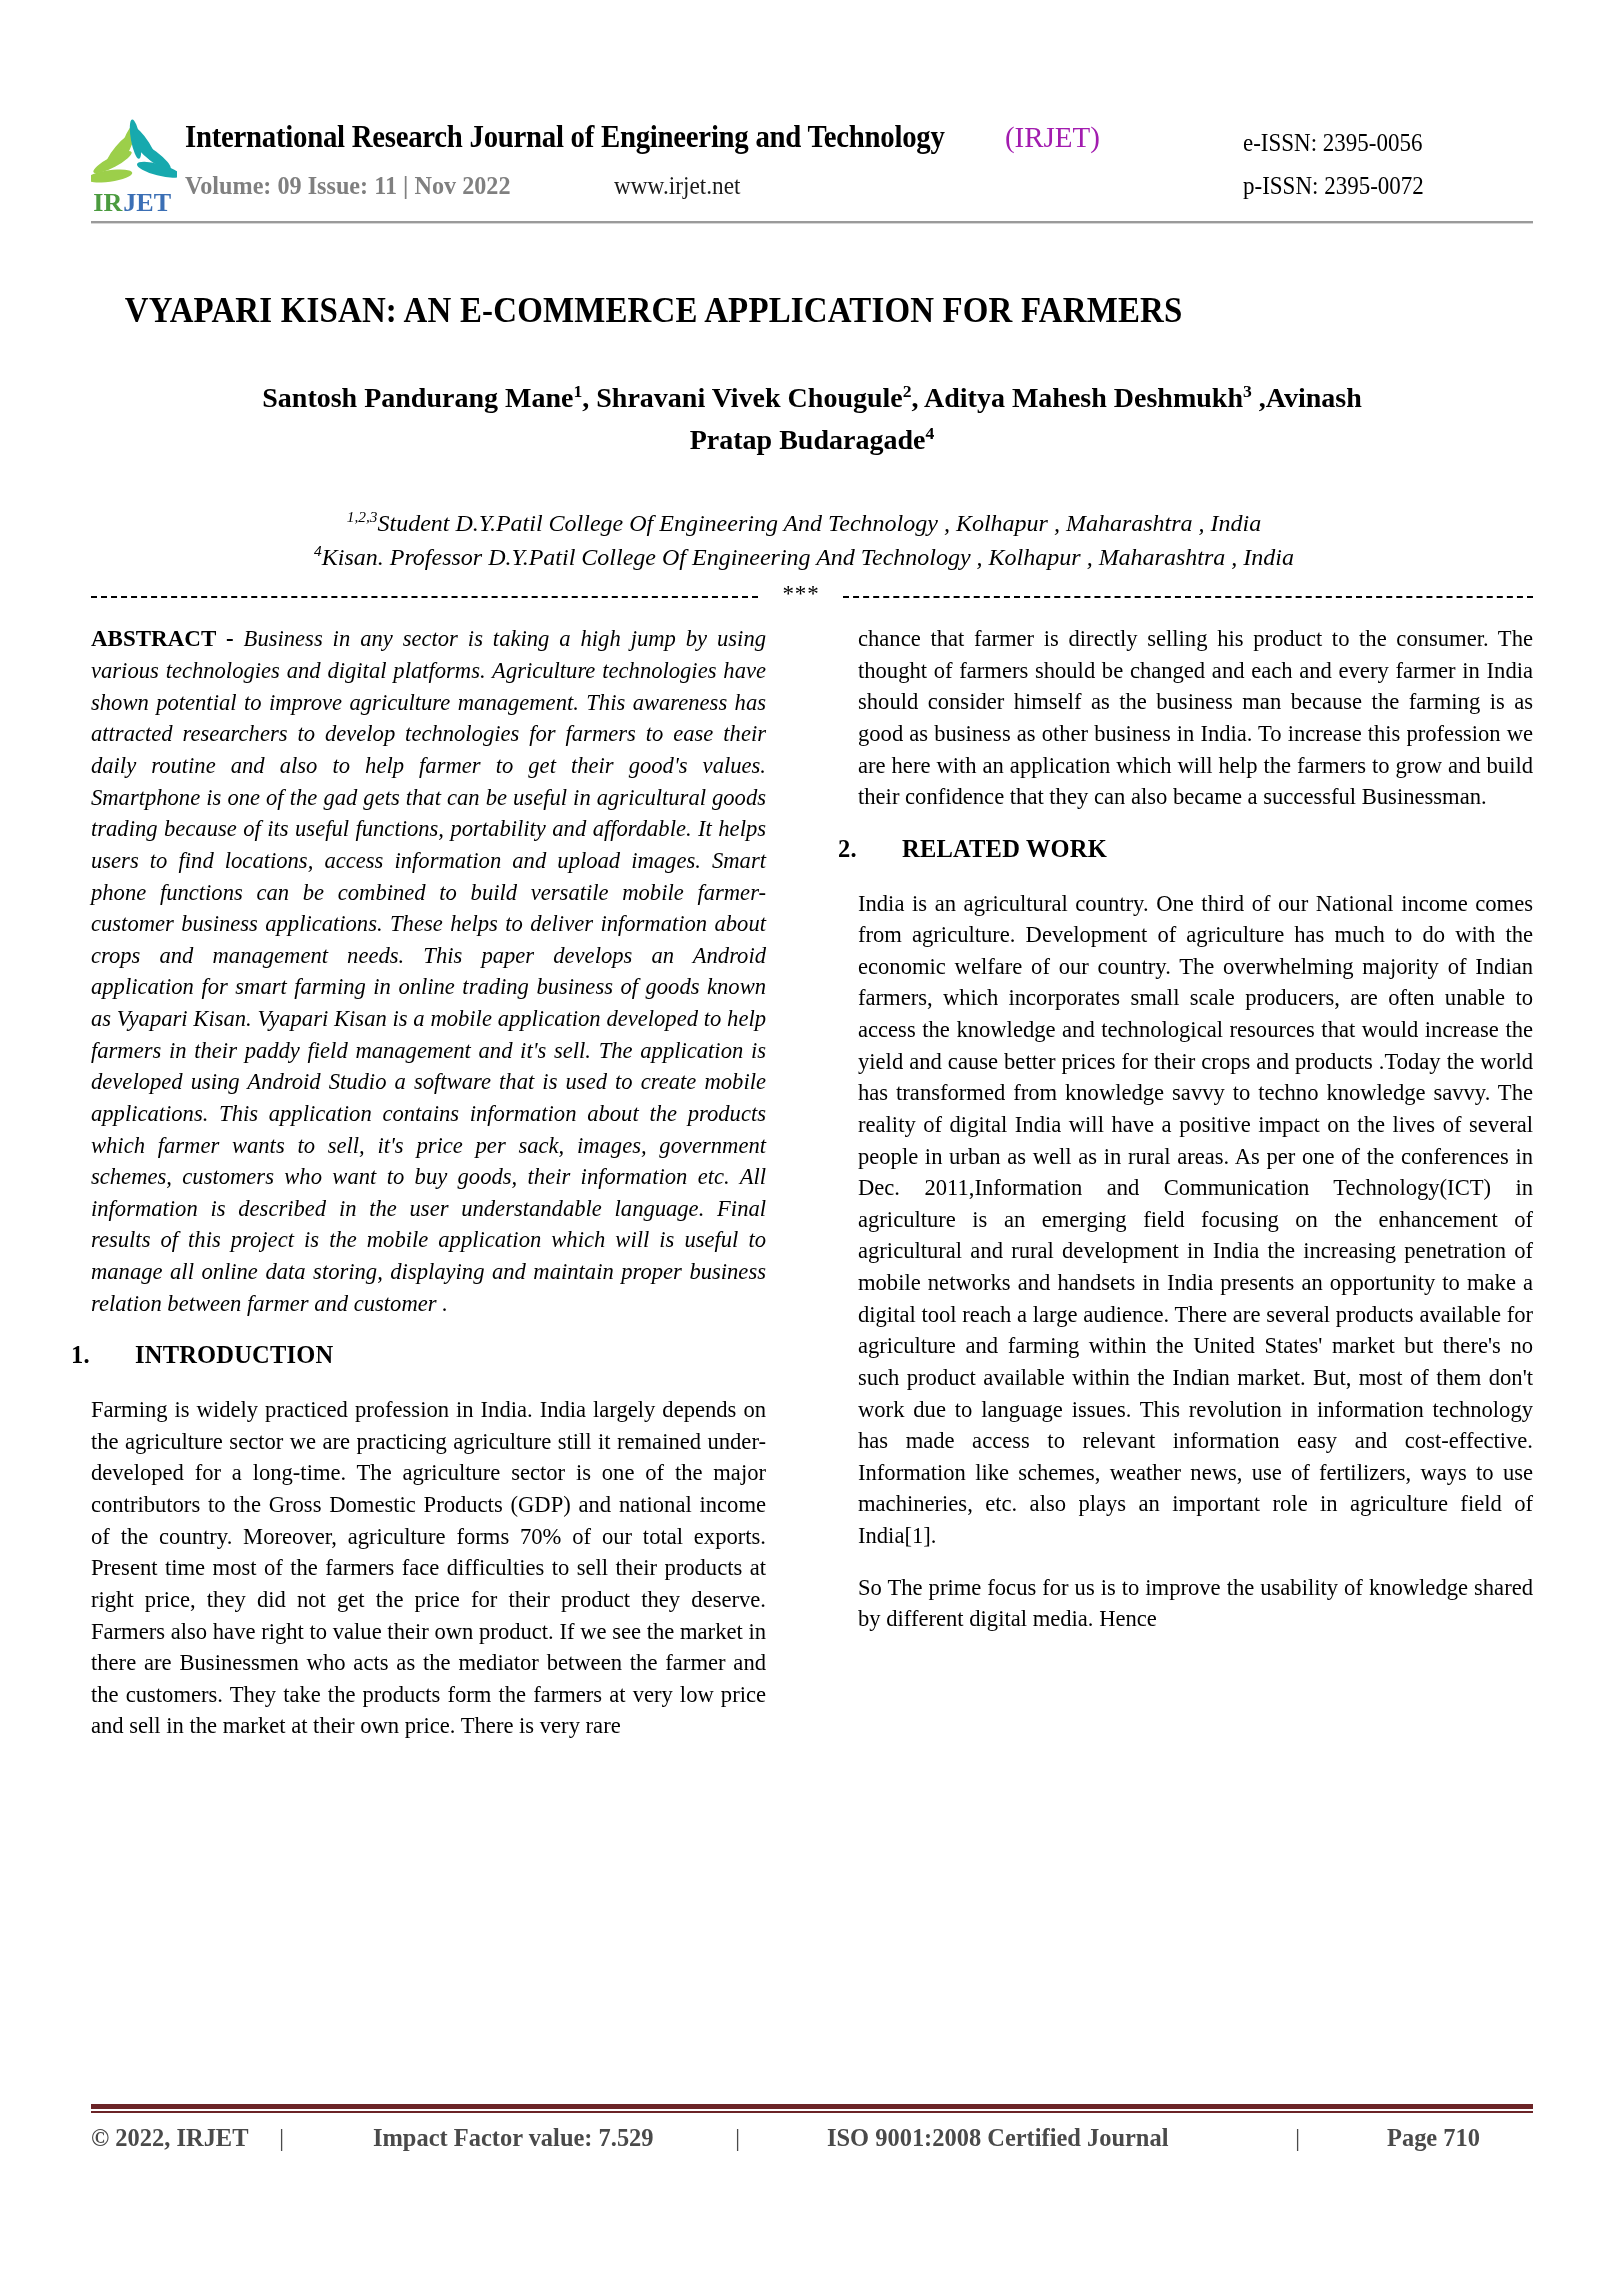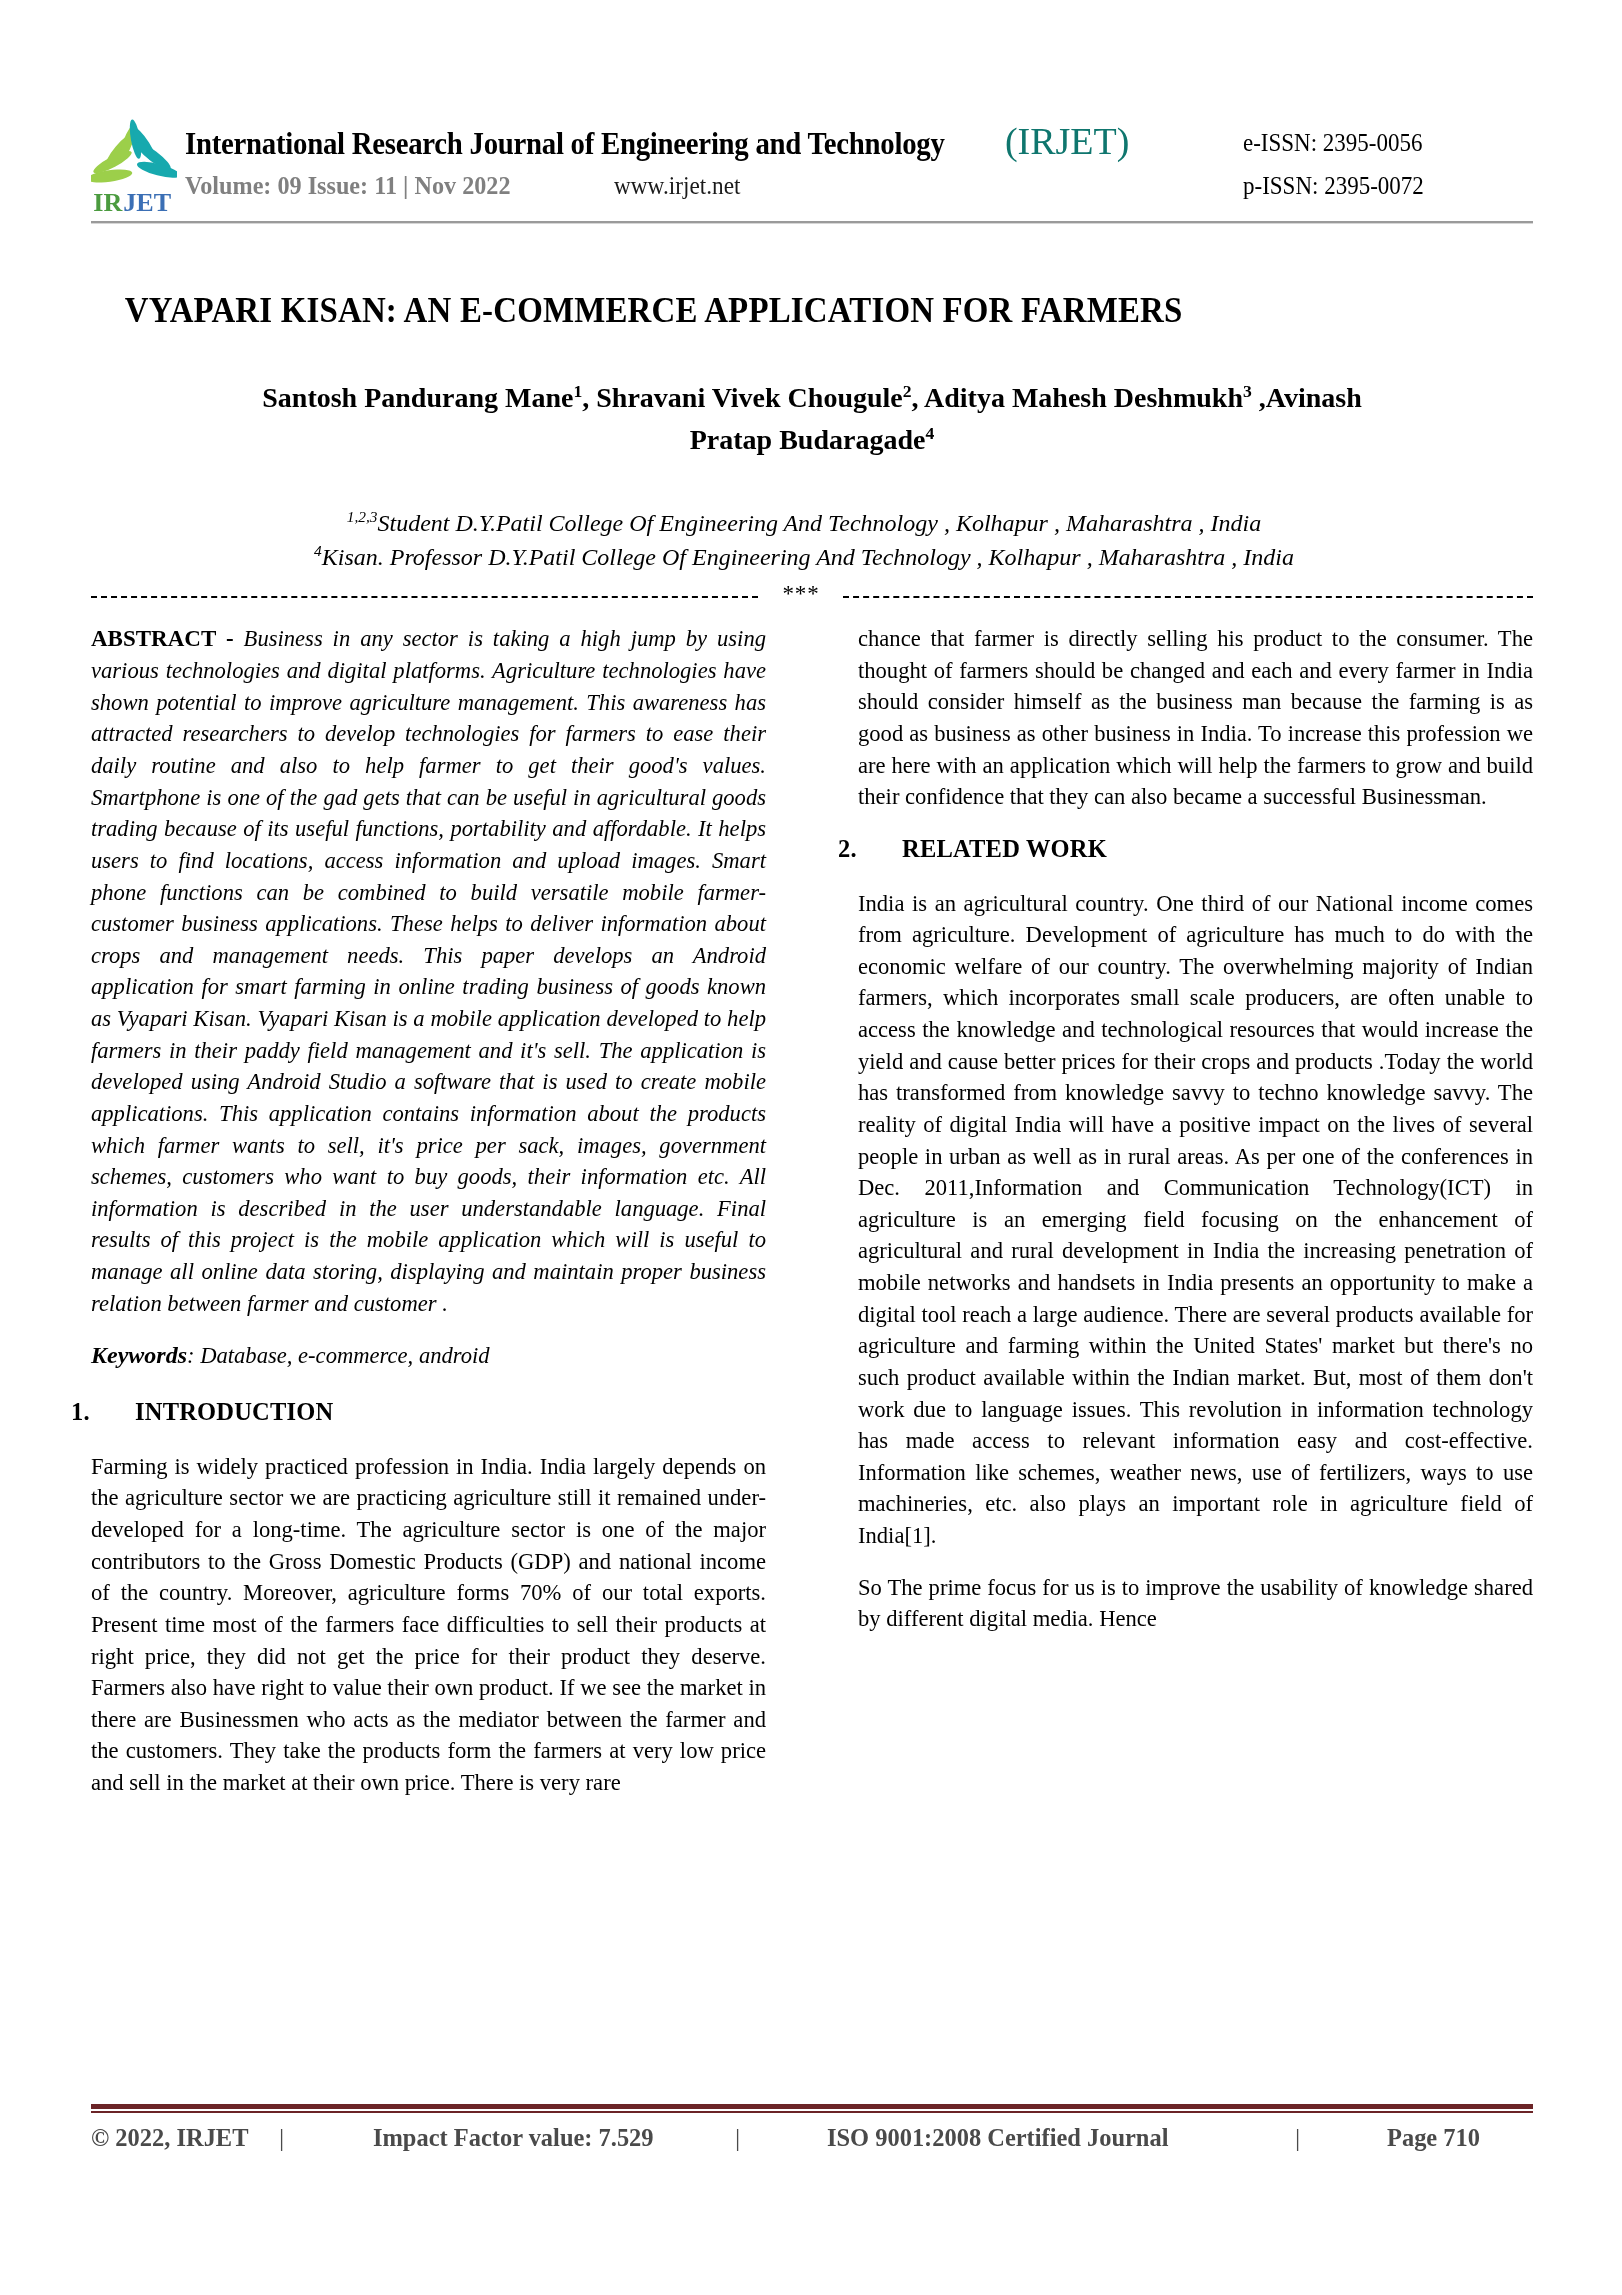--- a/index.html
+++ b/index.html
@@ -64,22 +64,22 @@
     font-size: 31px;
     letter-spacing: -0.3px;
     color: #000;
     display: inline-block;
     transform: scaleX(0.93);
     transform-origin: left center;
   }
   .journal-abbr {
     font-family: "Liberation Serif", serif;
     font-weight: normal;
-    font-size: 38px;
-    color: #0f766e;
+    font-size: 29px;
+    color: #a21caf;
   }
   .eissn {
     position: absolute;
     left: 1058px;
     top: 10.7px;
     font-size: 25px;
     font-family: "Liberation Serif", serif;
     color: #000;
     transform: scaleX(0.92);
     transform-origin: left center;
@@ -358,21 +358,20 @@
       <div class="sep-dash left"></div>
       <div class="sep-stars">***</div>
       <div class="sep-dash right"></div>
     </div>
 
     <div class="columns">
 
       <div class="col left">
         <p class="body abstract"><span class="lbl">ABSTRACT - </span><span>Business in any sector is taking a high jump by using various technologies and digital platforms. Agriculture technologies have shown potential to improve agriculture management. This awareness has attracted researchers to develop technologies for farmers to ease their daily routine and also to help farmer to get their good's values. Smartphone is one of the gad gets that can be useful in agricultural goods trading because of its useful functions, portability and affordable. It helps users to find locations, access information and upload images. Smart phone functions can be combined to build versatile mobile farmer-customer business applications. These helps to deliver information about crops and management needs. This paper develops an Android application for smart farming in online trading business of goods known as Vyapari Kisan. Vyapari Kisan is a mobile application developed to help farmers in their paddy field management and it's sell. The application is developed using Android Studio a software that is used to create mobile applications. This application contains information about the products which farmer wants to sell, it's price per sack, images, government schemes, customers who want to buy goods, their information etc. All information is described in the user understandable language. Final results of this project is the mobile application which will is useful to manage all online data storing, displaying and maintain proper business relation between farmer and customer .</span></p>
 
-        <p class="kw"><span class="lbl">Keywords</span><span>: Database, e-commerce, android</span></p>
 
         <h2 class="sec"><span class="num">1.</span><span>INTRODUCTION</span></h2>
 
         <p class="body">Farming is widely practiced profession in India. India largely depends on the agriculture sector we are practicing agriculture still it remained under-developed for a long-time. The agriculture sector is one of the major contributors to the Gross Domestic Products (GDP) and national income of the country. Moreover, agriculture forms 70% of our total exports. Present time most of the farmers face difficulties to sell their products at right price, they did not get the price for their product they deserve. Farmers also have right to value their own product. If we see the market in there are Businessmen who acts as the mediator between the farmer and the customers. They take the products form the farmers at very low price and sell in the market at their own price. There is very rare</p>
       </div>
 
       <div class="col right">
         <p class="body">chance that farmer is directly selling his product to the consumer. The thought of farmers should be changed and each and every farmer in India should consider himself as the business man because the farming is as good as business as other business in India. To increase this profession we are here with an application which will help the farmers to grow and build their confidence that they can also became a successful Businessman.</p>
 
         <h2 class="sec"><span class="num">2.</span><span>RELATED WORK</span></h2>

